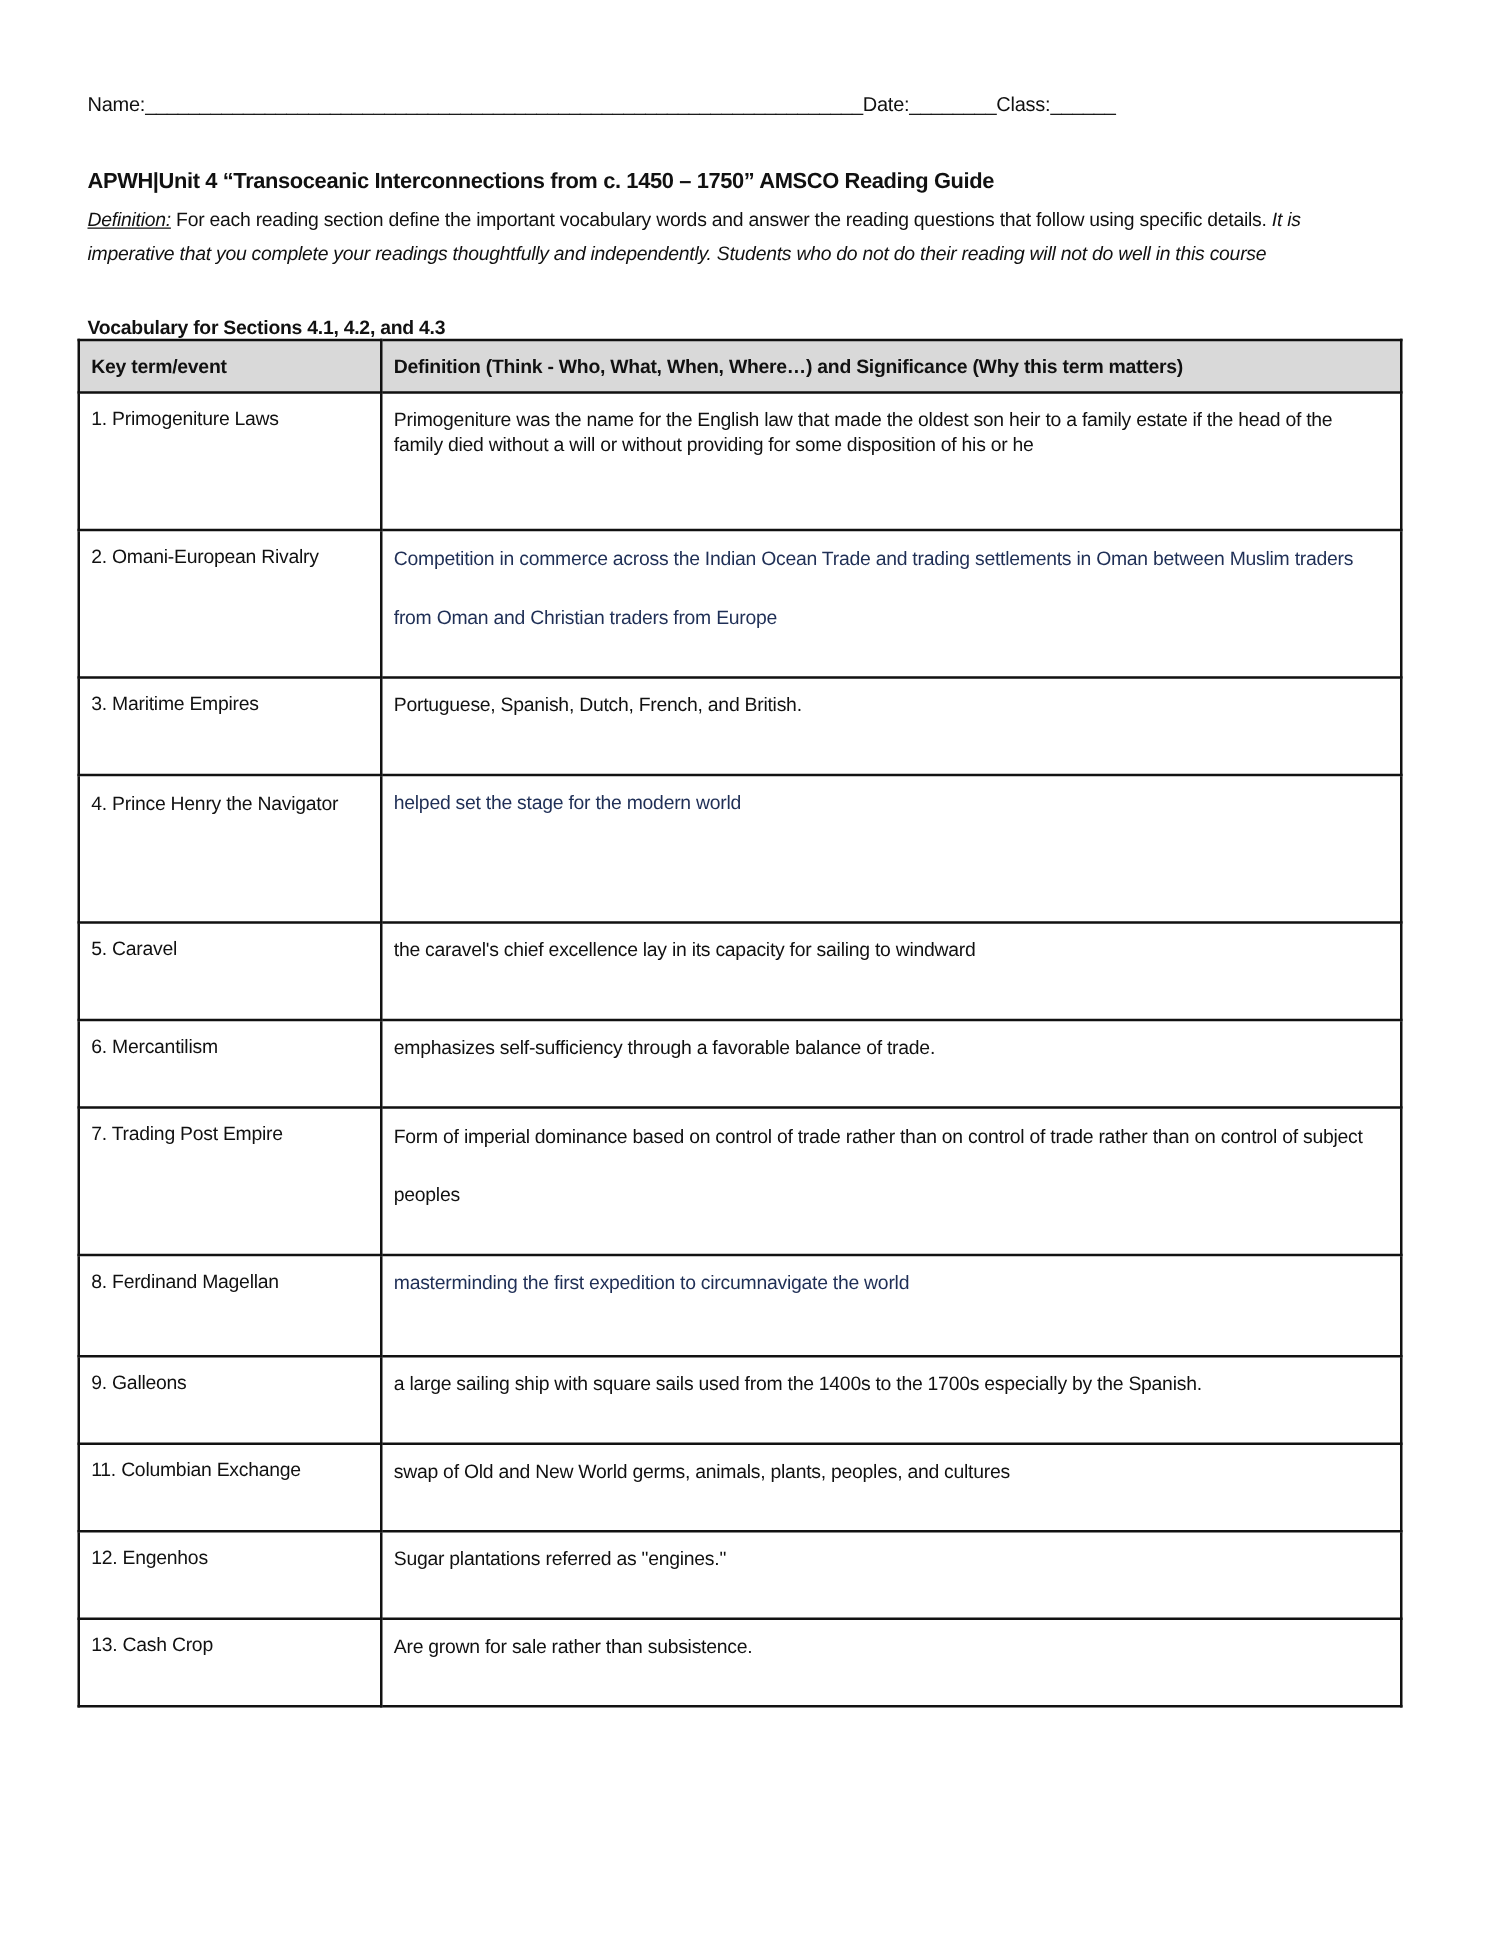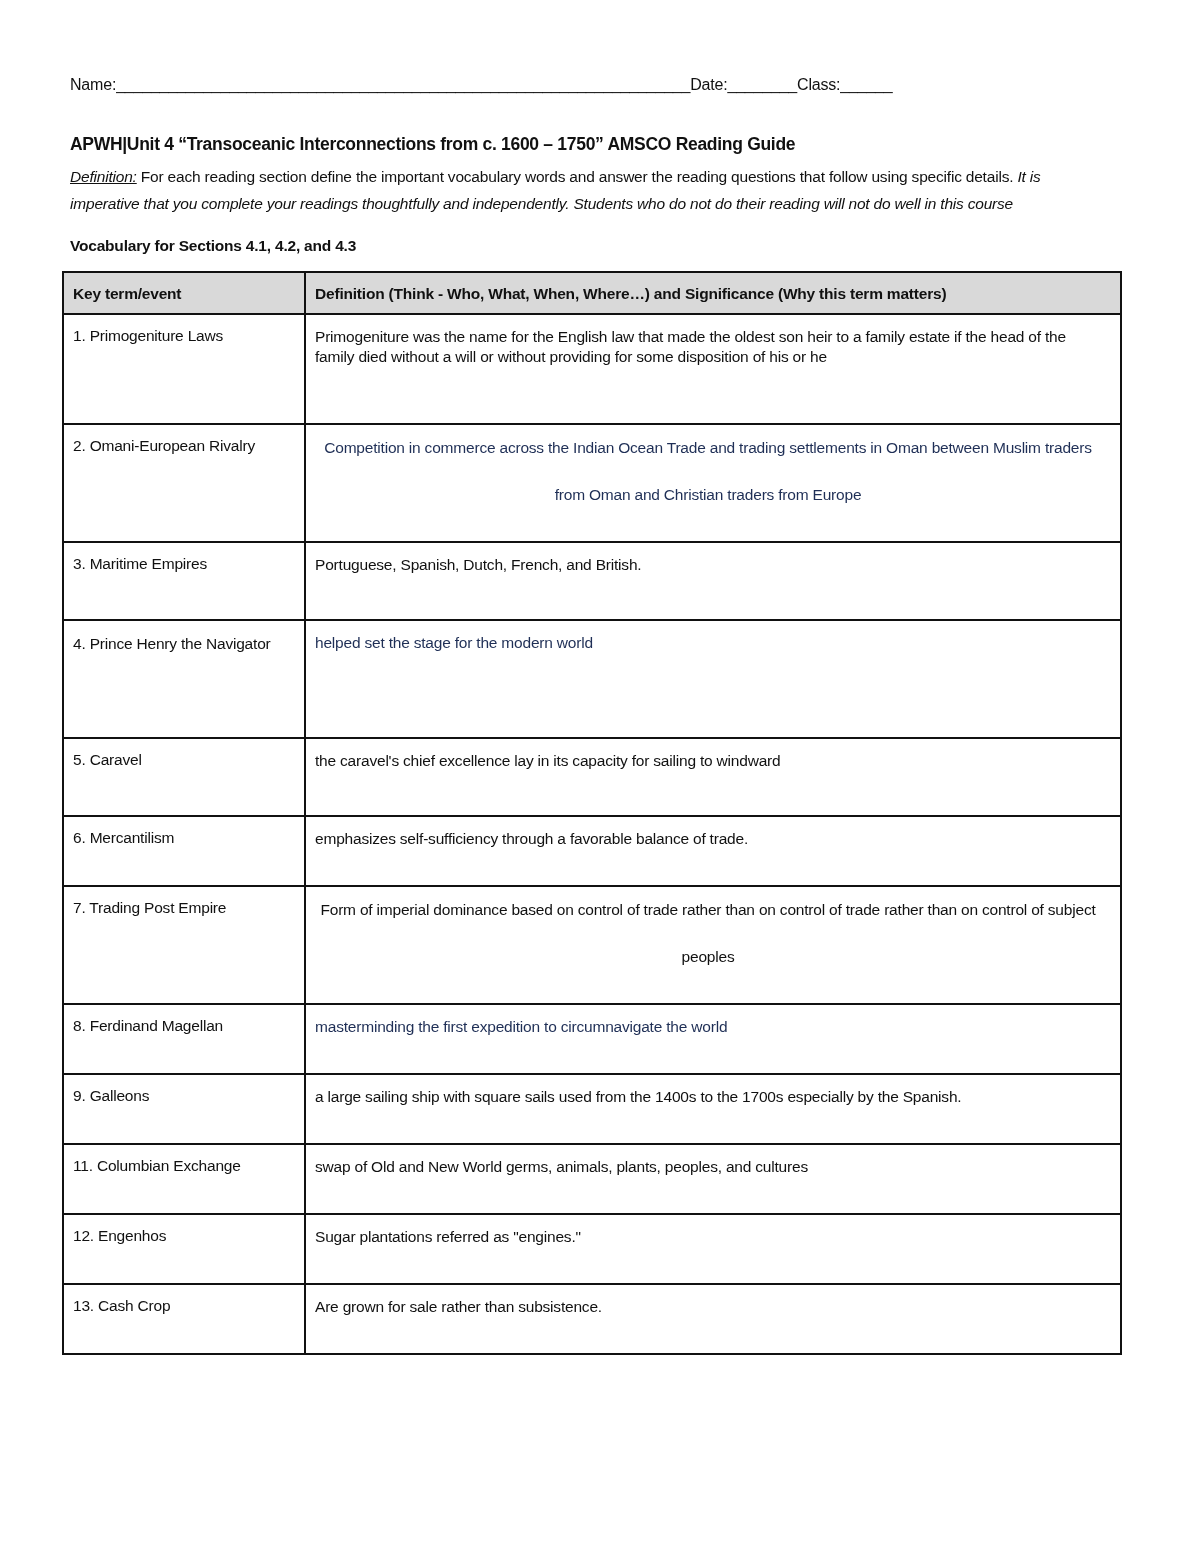--- a/index.html
+++ b/index.html
@@ -3,36 +3,36 @@
 <meta charset="utf-8">
 <style>
   html, body { margin: 0; padding: 0; background: #ffffff; }
   body { width: 1200px; height: 1553px; position: relative; font-family: "Liberation Sans", sans-serif; color: #111; }
   .page { position: absolute; left: 62px; top: 0; width: 1060px; }
   .name-line { position: absolute; top: 76px; left: 8px; font-size: 16px; white-space: nowrap; letter-spacing: -0.2px; }
   .title { position: absolute; top: 134px; left: 8px; font-size: 17.5px; font-weight: bold; white-space: nowrap; letter-spacing: -0.3px; }
   .directions { position: absolute; top: 163px; left: 8px; width: 1040px; font-size: 15.5px; line-height: 27px; letter-spacing: -0.2px; }
   .directions .lbl { font-style: italic; text-decoration: underline; }
   .directions .it { font-style: italic; }
-  .vocab-heading { position: absolute; top: 237px; left: 8px; font-size: 15.5px; font-weight: bold; letter-spacing: -0.2px; }
+  .vocab-heading { position: absolute; top: 254px; left: 8px; font-size: 15.5px; font-weight: bold; letter-spacing: -0.2px; }
   table.vocab { position: absolute; top: 271px; left: 0; width: 1060px; border-collapse: collapse; table-layout: fixed; font-size: 15.5px; letter-spacing: -0.2px; }
   table.vocab td, table.vocab th { border: 2.5px solid #111; vertical-align: top; padding: 12px 19px 8px 9px; text-align: left; }
   table.vocab th { background: #d9d9d9; font-weight: bold; height: 20px; padding-top: 12px; }
   col.c1 { width: 242px; }
   .def { line-height: 20px; }
-  .def.spaced { line-height: 47px; margin-top: -13px; text-align: center; }
+  .def.spaced { line-height: 47px; margin-top: -13px; }
   .term.spaced { line-height: 47px; margin-top: -13px; }
   .blue { color: #1f2f56; }
 </style>
 </head>
 <body>
 
 <div class="page">
   <div class="name-line">Name:__________________________________________________________________Date:________Class:______</div>
-  <div class="title">APWH|Unit 4 “Transoceanic Interconnections from c. 1600 – 1750”  AMSCO Reading Guide</div>
+  <div class="title">APWH|Unit 4 “Transoceanic Interconnections from c. 1450 – 1750”  AMSCO Reading Guide</div>
   <div class="directions">
     <span class="lbl">Definition:</span><span> For each reading section define the important vocabulary words and answer the reading questions that follow using specific details. </span><span class="it">It is imperative that you complete your readings thoughtfully and independently. Students who do not do their reading will not do well in this course</span>
   </div>
   <div class="vocab-heading">Vocabulary for Sections 4.1, 4.2, and 4.3</div>
 
   <table class="vocab">
     <colgroup>
         <col class="c1">
         <col>
       </colgroup>
@@ -90,21 +90,21 @@
           </td>
     </tr>
     <tr style="height:118px">
       <td>
             <div class="term">7. Trading Post Empire</div>
           </td>
       <td>
             <div class="def spaced">Form of imperial dominance based on control of trade rather than on control of trade rather than on control of subject peoples</div>
           </td>
     </tr>
-    <tr style="height:70px">
+    <tr style="height:81px">
       <td>
             <div class="term">8. Ferdinand Magellan</div>
           </td>
       <td>
             <div class="def blue">masterminding the first expedition to circumnavigate the world</div>
           </td>
     </tr>
     <tr style="height:70px">
       <td>
             <div class="term">9. Galleons</div>

